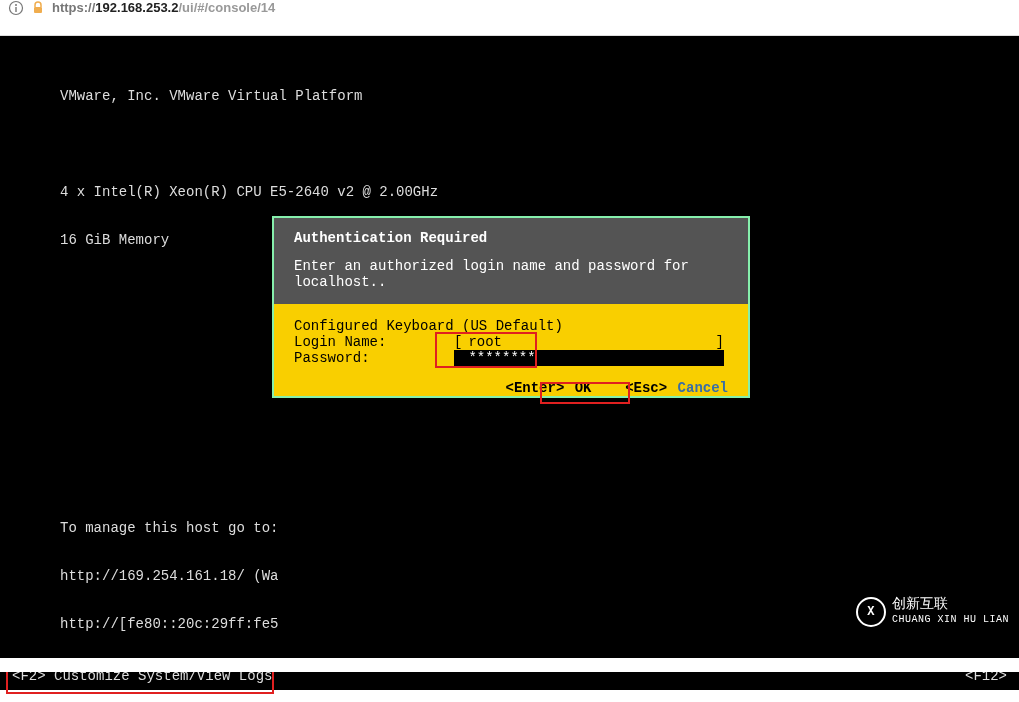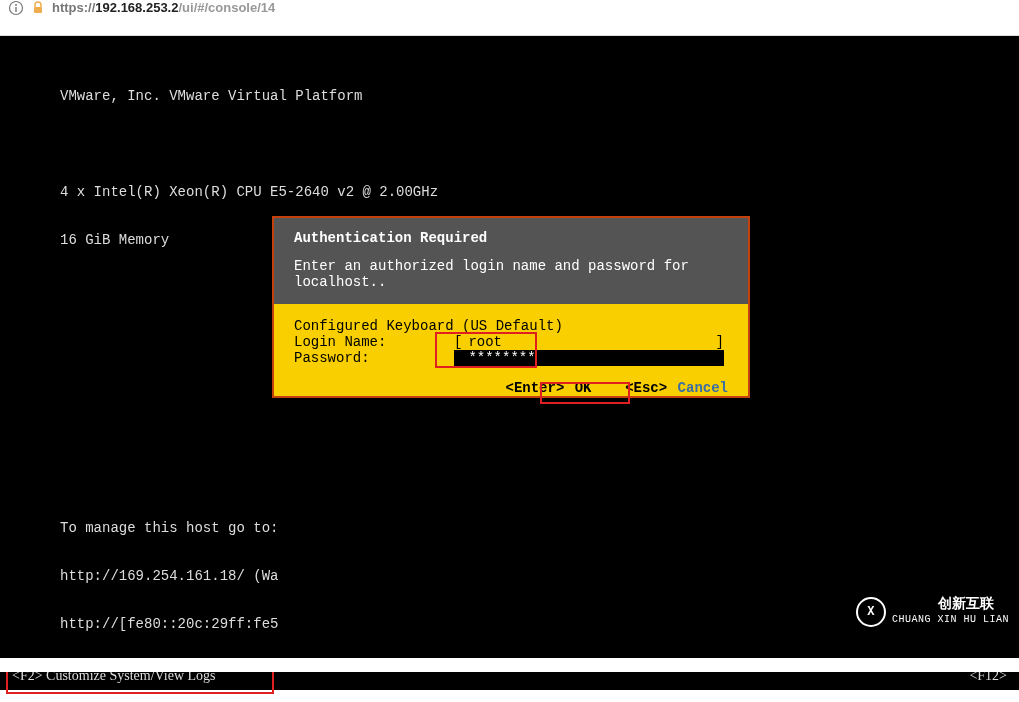--- a/index.html
+++ b/index.html
@@ -41,21 +41,21 @@
   }
   .console .lines { padding-top: 20px; white-space: pre; }
   .line { padding-left: 60px; }
   .blank { height: 16px; }
 
   
   .dialog {
     position: absolute;
     left: 272px; top: 180px;
     width: 478px;
-    border: 2px solid #c2410c;
+    border: 2px solid #86efac;
   }
   .dlg-head {
     background: #545454;
     color: #fff;
     padding: 12px 20px 14px 20px;
   }
   .dlg-title { font-weight: bold; margin-bottom: 12px; }
   .dlg-msg { white-space: pre-line; }
   .dlg-body {
     background: #f9cf00;
@@ -85,21 +85,21 @@
   .redbox1 {
     position: absolute;
     border: 2px solid #e02020;
     pointer-events: none;
   }
 
   .footer-bar {
     height: 28px;
     background: #000;
     color: #ddd;
-    font-family: Liberation Serif, serif;
+    font-family: Liberation Mono, monospace;
     font-size: 14px;
     line-height: 24px;
     display: flex;
     align-items: center;
     padding: 0 12px;
   }
   .footer-right { margin-left:auto; }
 
   .red-outline-footer {
     position: absolute;
@@ -195,21 +195,21 @@
 
     <div class="redbox1" style="left:161px; top:114px; width:102px; height:36px;"></div>
     <div class="redbox1" style="left:266px; top:164px; width:90px; height:22px;"></div>
   </div>
 
   <div class="watermark">
     <div class="logo">
         <span>X</span>
       </div>
     <div>
-      <div style="font-size:14px;font-weight:bold;margin-left:46px;">创新互联</div>
+      <div style="font-size:14px;font-weight:normal;">创新互联</div>
       <div style="font-size:10px;letter-spacing:0.5px;">CHUANG XIN HU LIAN</div>
     </div>
   </div>
 </div>
 
 <div class="footer-bar">
   <span>&lt;F2&gt; Customize System/View Logs</span>
   <span class="footer-right">&lt;F12&gt; </span>
 </div>
 <div class="red-outline-footer"></div>

